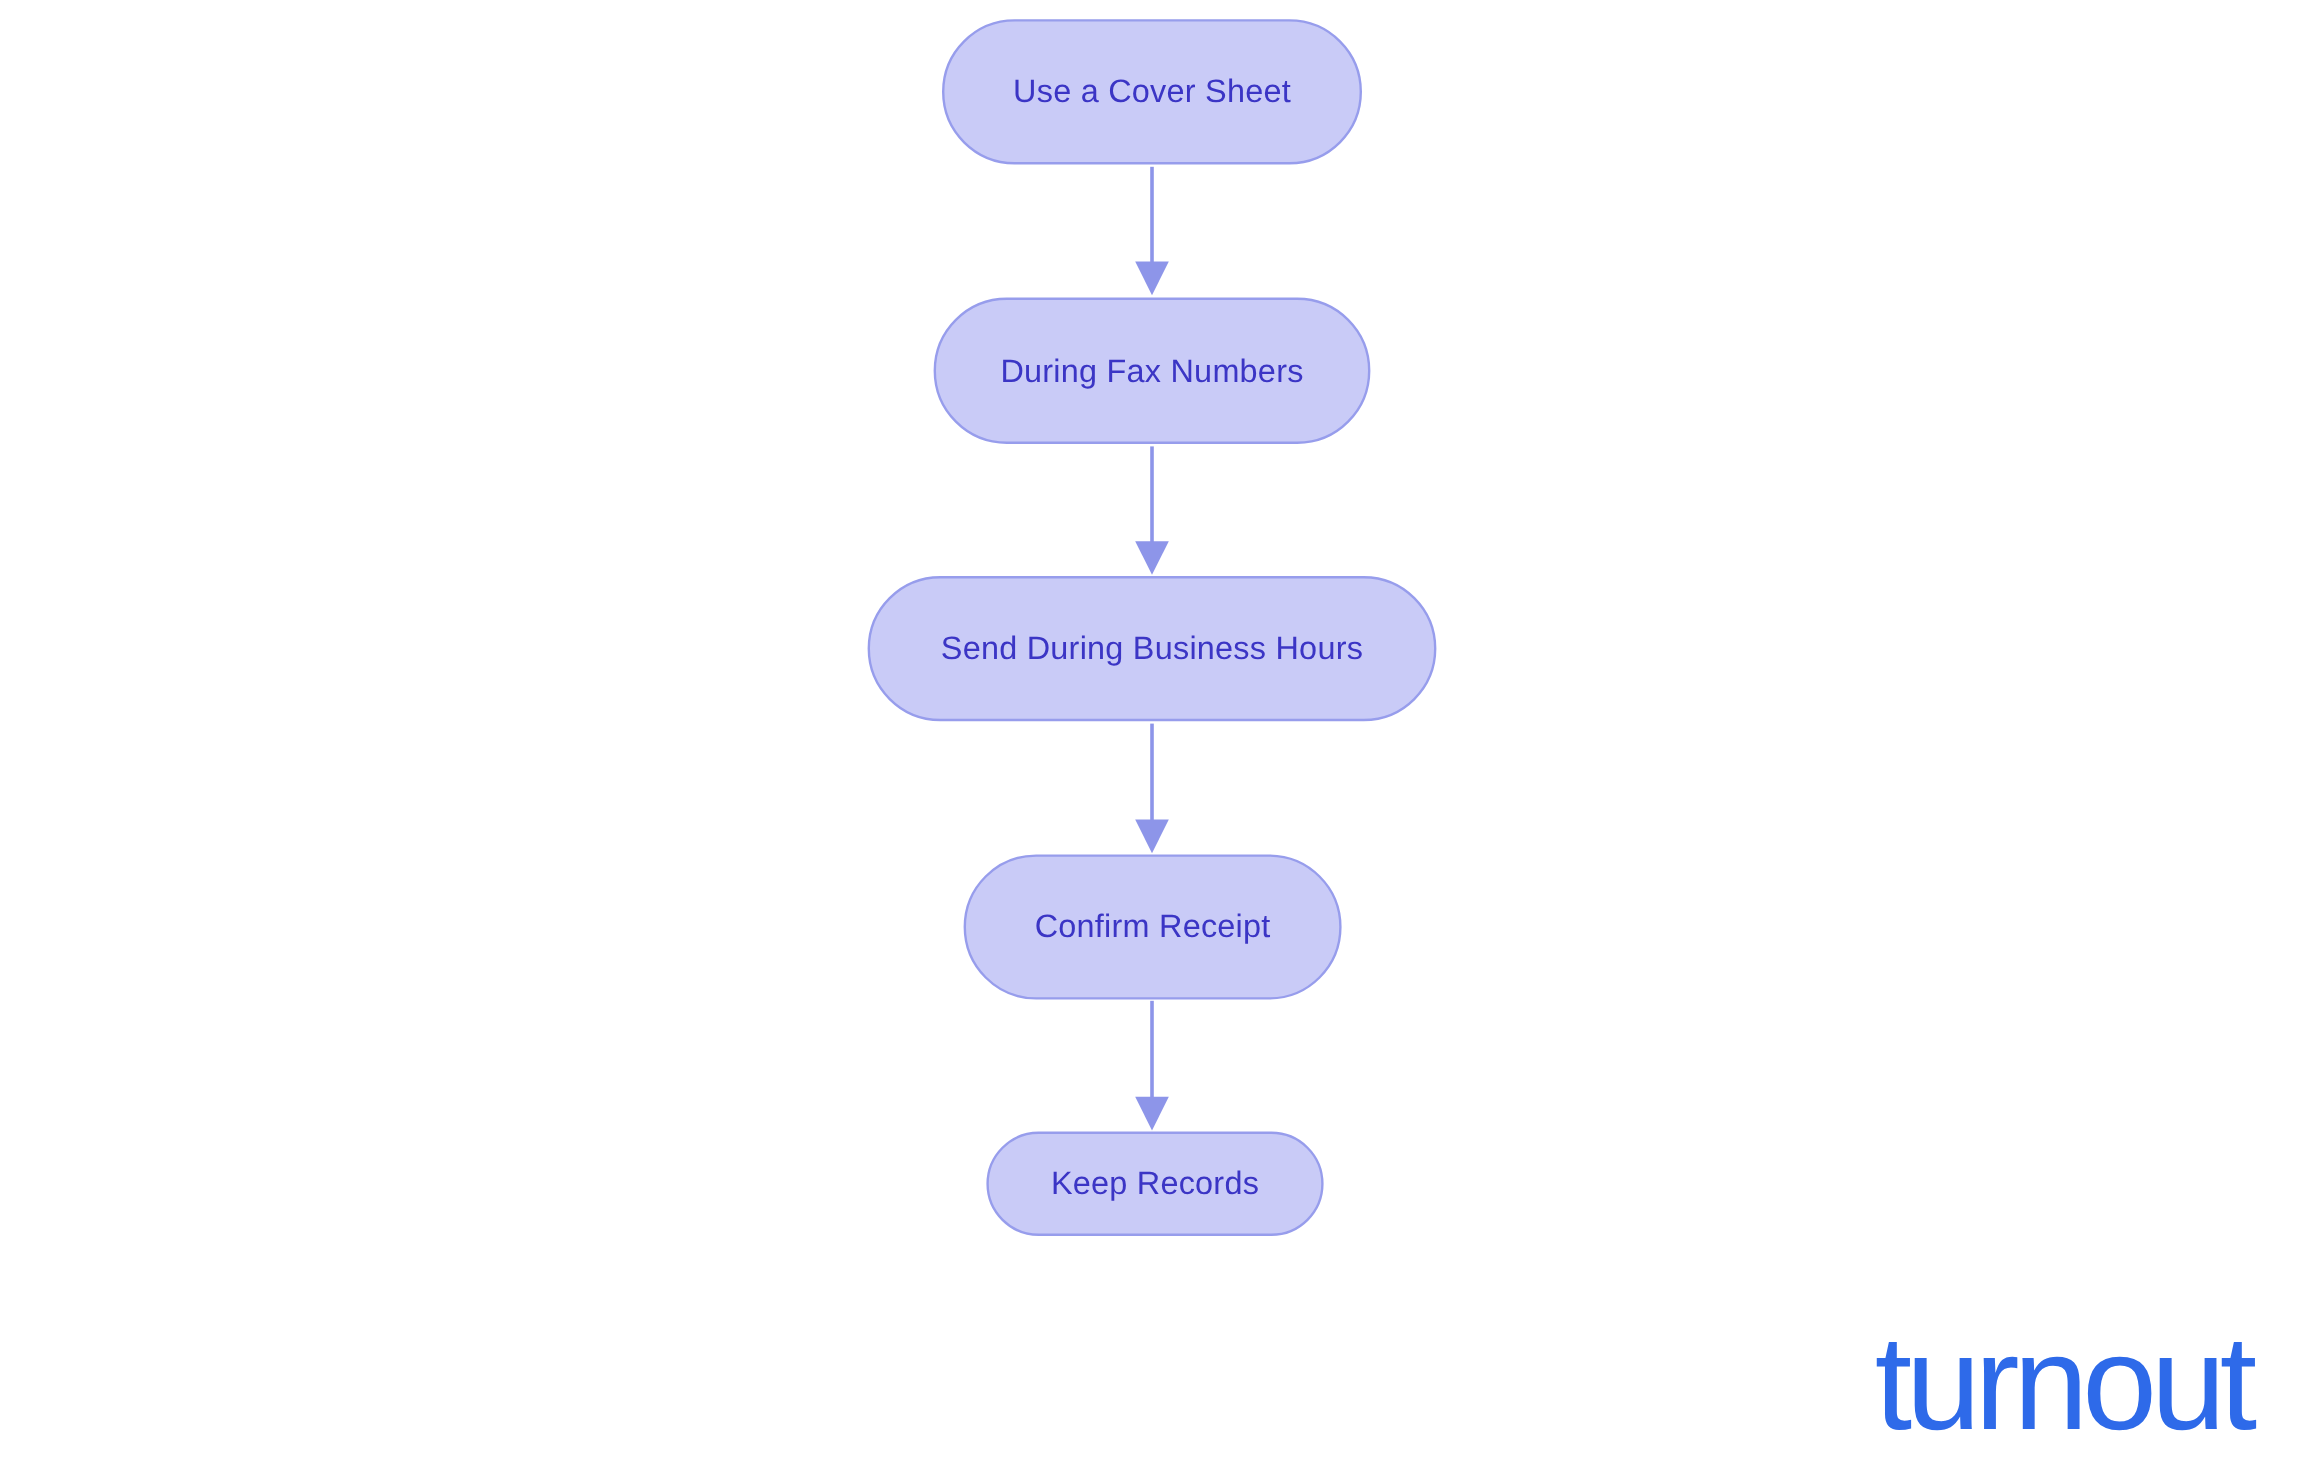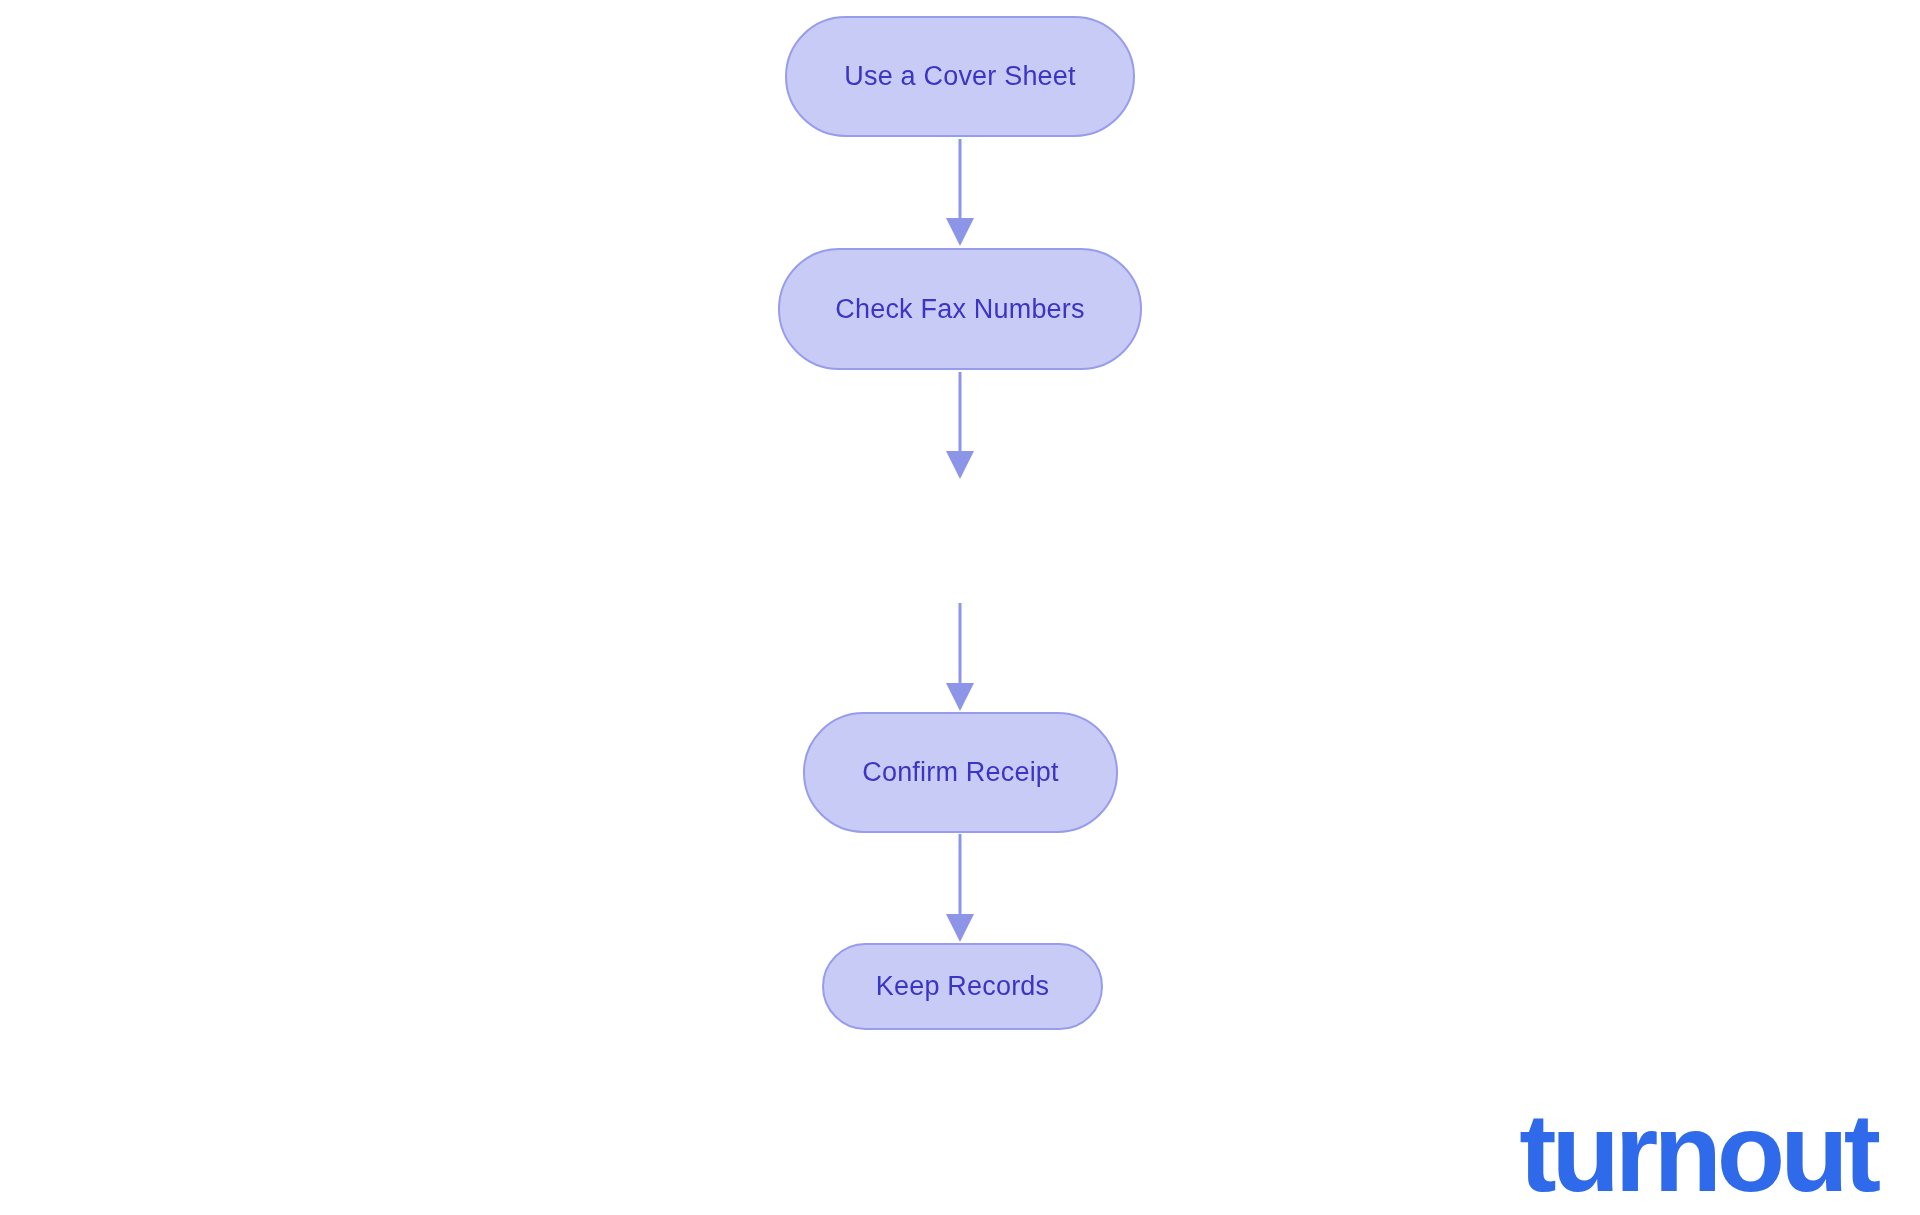--- a/index.html
+++ b/index.html
@@ -50,21 +50,21 @@
   .node2 { left: 778px; top: 248px; width: 364px; height: 122px; }
   .node3 { left: 723px; top: 480px; width: 474px; height: 121px; }
   .node4 { left: 803px; top: 712px; width: 315px; height: 121px; text-align: right; }
   .node5 { left: 822px; top: 943px; width: 281px; height: 87px; }
   .logo {
     position: absolute;
     right: 44px;
     bottom: 6px;
     color: var(--logo, #2e6ae9);
     font-size: 112px;
-    font-weight: bold;
+    font-weight: normal;
     letter-spacing: -5px;
     line-height: 1.0;
     text-align: right;
   }
 </style>
 </head>
 <body>
 
 <div class="canvas">
 
@@ -85,23 +85,26 @@
       <line class="arrow-line" x1="960" y1="834" x2="960" y2="917"></line>
       <polygon class="arrow-head" points="946,914 974,914 960,942"></polygon>
     </g>
   </svg>
 
   <div class="node node1">
     <span>Use a Cover Sheet</span>
   </div>
 
   <div class="node node2">
-    <span>Check Fax Numbers</span>
+    <span>During Fax Numbers</span>
   </div>
 
+  <div class="node node3">
+    <span>Send During Business Hours</span>
+  </div>
 
   <div class="node node4">
     <span>Confirm Receipt</span>
   </div>
 
   <div class="node node5">
     <span>Keep Records</span>
   </div>
 
   <div class="logo">turnout</div>

